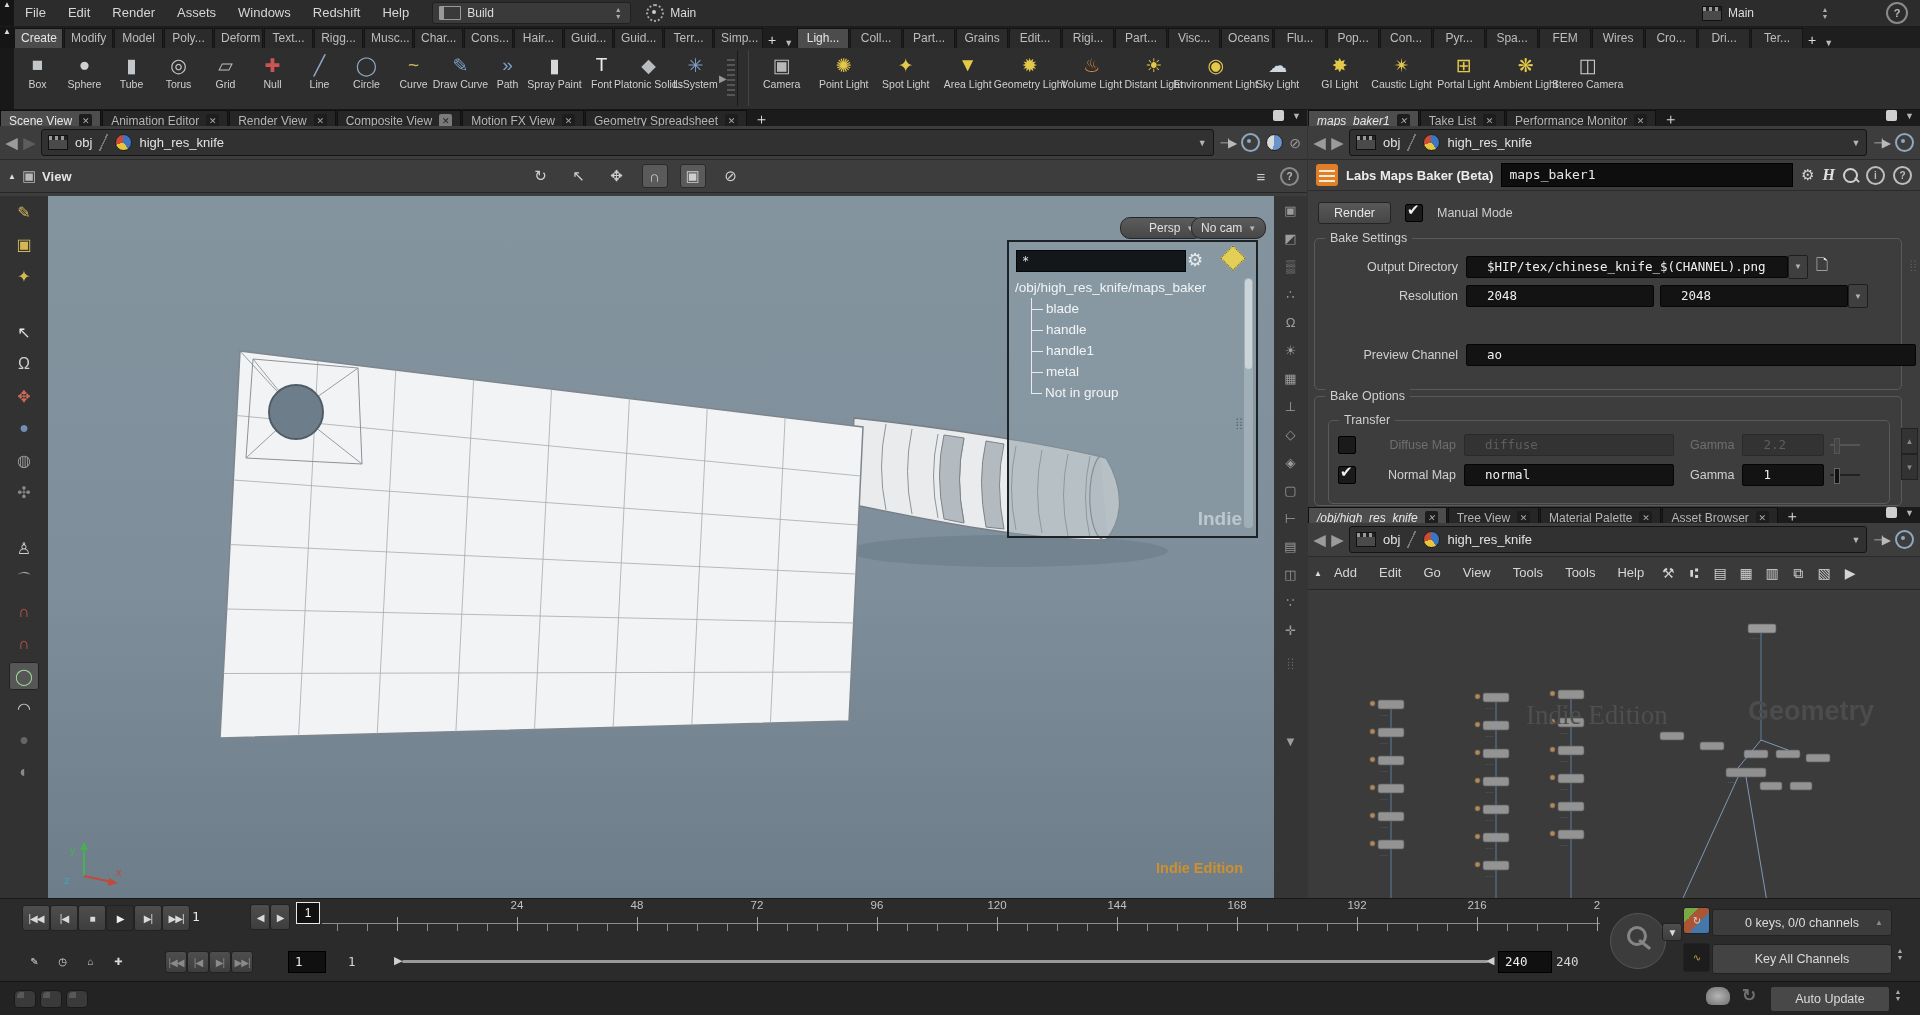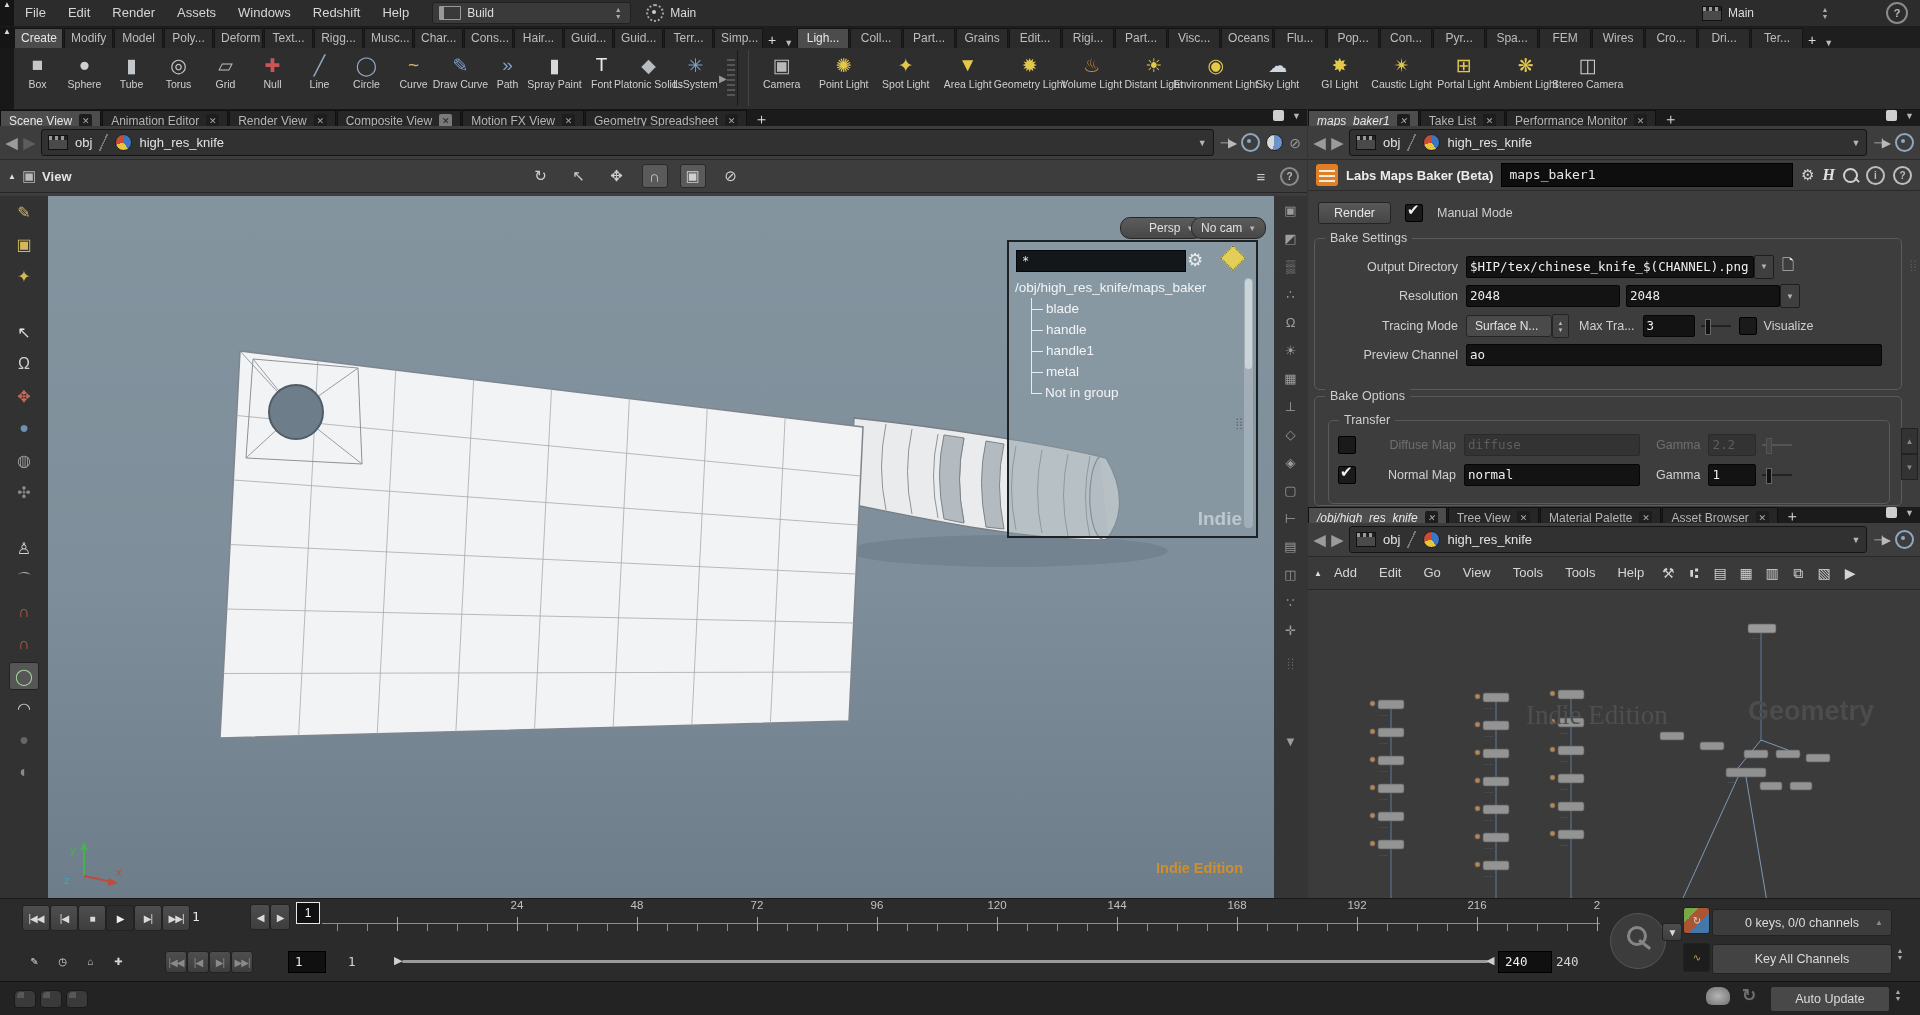--- a/index.html
+++ b/index.html
@@ -92,21 +92,21 @@
   .hicon{color:#d5d5d5;font-size:15px;}
   .hlogo{font-weight:bold;font-style:italic;font-size:16px;color:#e2e2e2;font-family:"Liberation Serif",serif;}
   .mag{width:11px;height:11px;border:2px solid #cfcfcf;border-radius:50%;position:relative;}
   .mag::after{content:"";position:absolute;left:9px;top:9px;width:6px;height:2px;background:#cfcfcf;transform:rotate(45deg);}
   .info-circ{width:15px;height:15px;border:2px solid #bdbdbd;border-radius:50%;font-size:10px;color:#bdbdbd;display:flex;align-items:center;justify-content:center;font-weight:bold;}
   .fieldset{position:absolute;border:1px solid #5a5a5a;border-radius:5px;}
   .fieldset>.flabel{position:absolute;top:-8px;left:10px;background:#3d3d3d;padding:0 5px;color:#cfcfcf;font-size:12.5px;}
   .prow{position:absolute;display:flex;align-items:center;}
   .plabel{color:#cfcfcf;font-size:12.5px;text-align:right;}
   .plabel.dim,.pfield.dim{color:#6f6f6f;}
-  .pfield{height:20px;background:#131313;border:1px solid #060606;color:#efefef;font-family:"DejaVu Sans Mono",monospace;font-size:12.5px;line-height:20px;padding:0 3px;border-radius:2px;white-space:nowrap;overflow:hidden;}
+  .pfield{height:20px;background:#131313;border:1px solid #060606;color:#efefef;font-family:"DejaVu Sans Mono",monospace;font-size:12.5px;line-height:20px;padding:0 20px;border-radius:2px;white-space:nowrap;overflow:hidden;}
   .pfield.dim{background:#333;border-color:#2a2a2a;color:#5e5e5e;}
   .ddbtn{width:18px;height:22px;background:#3f3f3f;border:1px solid #1e1e1e;display:flex;align-items:center;justify-content:center;color:#b3b3b3;font-size:8px;border-radius:2px;}
   .cbox{width:16px;height:16px;background:#1a1a1a;border:1px solid #000;border-radius:2px;position:relative;}
   .cbox.on::after{content:"✔";position:absolute;left:1px;top:-4px;color:#f2f2f2;font-size:15px;}
   .btn{background:linear-gradient(#585858,#464646);border:1px solid #242424;border-radius:3px;color:#e6e6e6;font-size:12.5px;padding:3px 15px;}
   .dropdown{height:20px;background:#4a4a4a;border:1px solid #242424;border-radius:3px;color:#e3e3e3;font-size:12px;line-height:20px;padding:0 8px;white-space:nowrap;overflow:hidden;}
   .spinbox{width:15px;height:22px;background:#434343;border:1px solid #242424;display:flex;flex-direction:column;align-items:center;justify-content:center;font-size:6px;color:#bbb;gap:1px;border-radius:2px;}
   .mini-slider{width:30px;height:18px;position:relative;}
   .mini-slider::before{content:"";position:absolute;left:0;right:0;top:8px;height:2px;background:#222;}
   .mini-slider::after{content:"";position:absolute;left:4px;top:2px;width:4px;height:14px;background:#111;border:1px solid #666;}
@@ -596,33 +596,20 @@
         <span class="plabel" style="width:150px;">Output Directory</span>
         <div class="pfield" style="margin-left:8px;width:280px;">$HIP/tex/chinese_knife_$(CHANNEL).png</div>
         <span class="ddbtn">▼</span>
         <span style="margin-left:8px;color:#e6e6e6;font-size:15px;">🗋</span>
       </div>
       <div class="prow" style="left:0;top:88px;">
         <span class="plabel" style="width:150px;">Resolution</span>
         <div class="pfield" style="margin-left:8px;width:146px;">2048</div>
         <div class="pfield" style="margin-left:6px;width:146px;">2048</div>
         <span class="ddbtn">▼</span>
-      </div>
-      <div class="prow" style="left:0;top:118px;">
-        <span class="plabel" style="width:150px;">Tracing Mode</span>
-        <div class="dropdown" style="margin-left:8px;width:68px;">Surface N...</div>
-        <span class="spinbox">
-            <span>▲</span>
-            <span>▼</span>
-          </span>
-        <span class="plabel" style="margin-left:10px;">Max Tra...</span>
-        <div class="pfield" style="margin-left:8px;width:44px;">3</div>
-        <span class="mini-slider" style="margin-left:6px;"></span>
-        <span class="cbox" style="margin-left:8px;"></span>
-        <span class="plabel" style="margin-left:7px;">Visualize</span>
       </div>
       <div class="prow" style="left:0;top:148px;">
         <span class="plabel" style="width:150px;">Preview Channel</span>
         <div class="pfield" style="margin-left:8px;width:408px;">ao</div>
       </div>
 
       <div class="fieldset" style="left:6px;top:200px;width:586px;height:108px;">
         <span class="flabel">Bake Options</span>
       </div>
       <div class="fieldset" style="left:20px;top:224px;width:560px;height:82px;">

